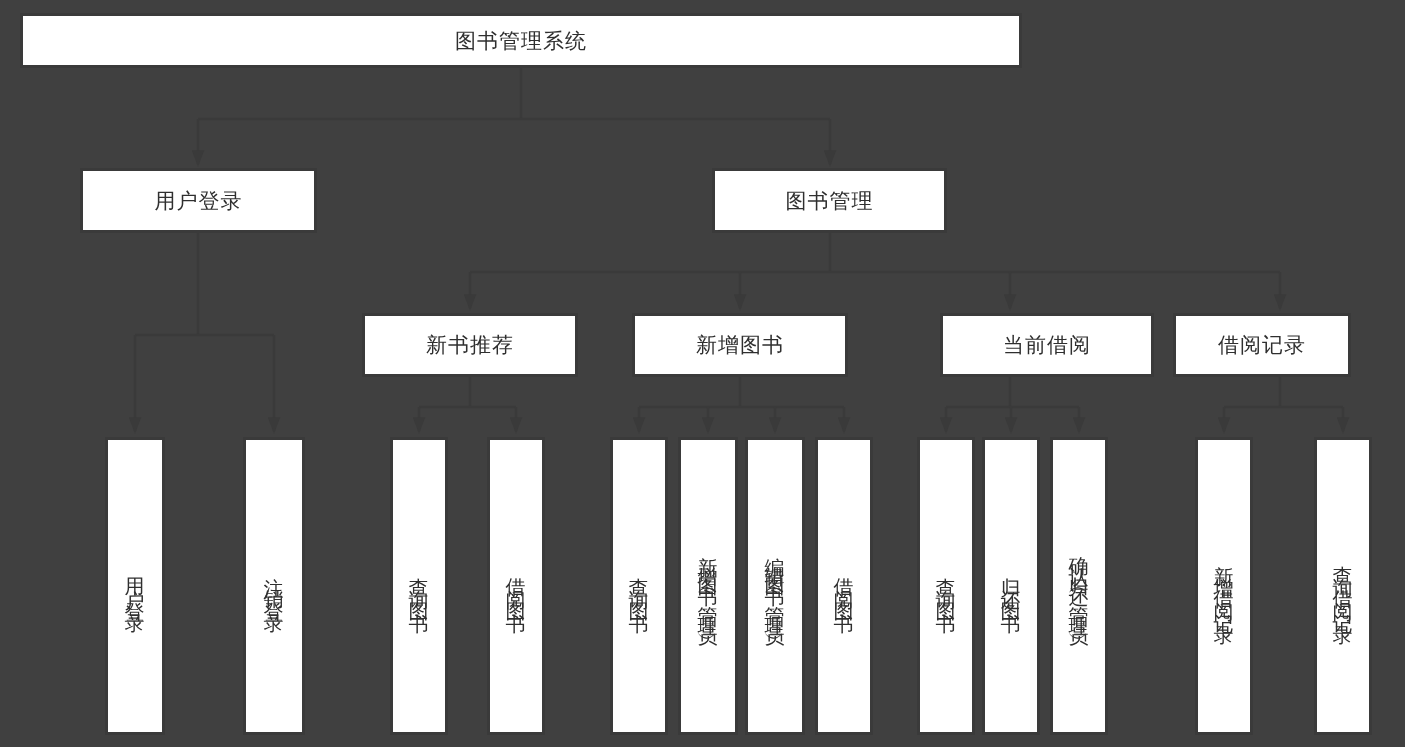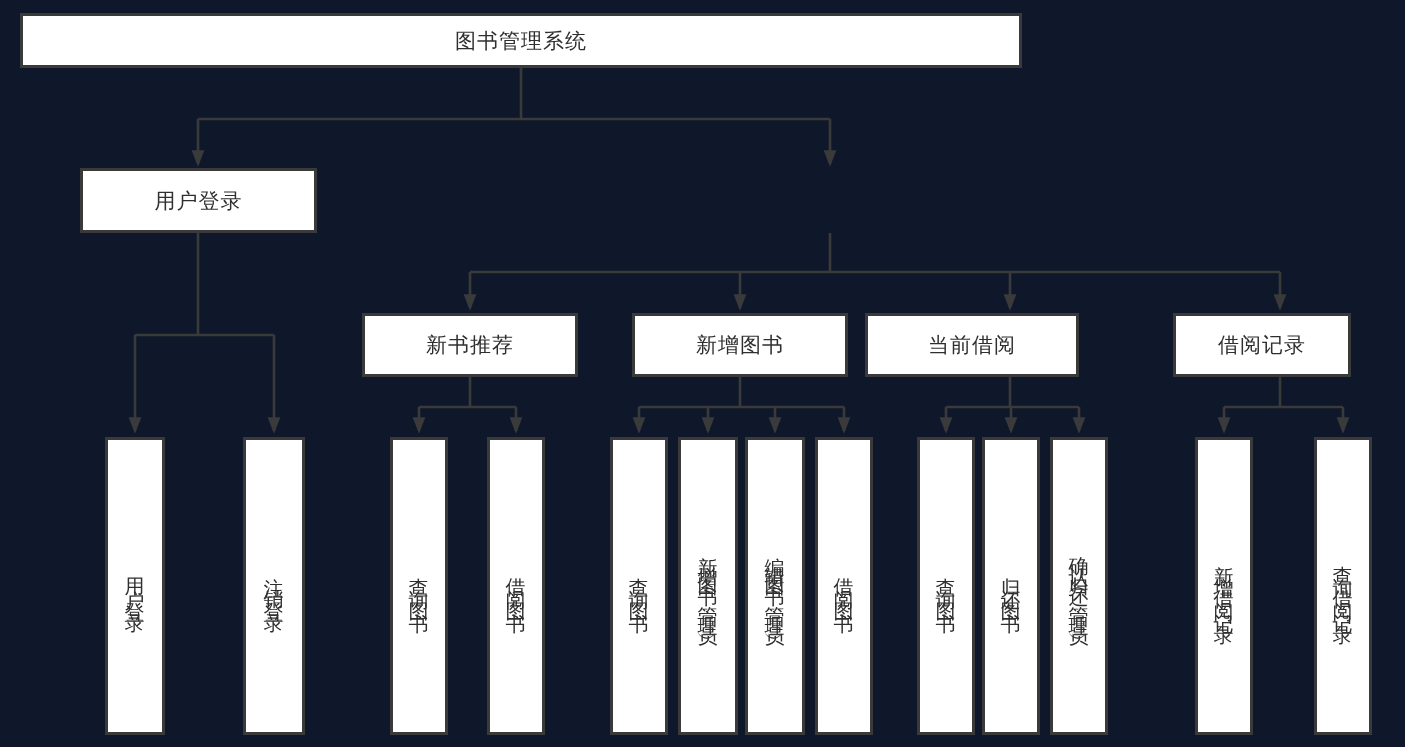--- a/index.html
+++ b/index.html
@@ -1,17 +1,17 @@
 <!DOCTYPE html>
 <html><head>
 <meta charset="utf-8">
 <style>
   html,body{margin:0;padding:0;background:#ffffff;}
   body{font-family:"Liberation Sans","DejaVu Sans",sans-serif;color:#333;}
-  .stage{position:relative;width:1405px;height:747px;background:#0f172a;overflow:hidden;}
+  .stage{position:relative;width:1405px;height:747px;background:#404040;overflow:hidden;}
   .box{
     position:absolute;
     box-sizing:border-box;
     border:3px solid #3a3a3a;
     background:#ffffff;
     display:flex;
     align-items:center;
     justify-content:center;
     z-index:2;
   }
@@ -98,28 +98,31 @@
     </g>
   </svg>
 
   <div class="box" style="left:20px;top:13px;width:1002px;height:55px;">
     <span class="hlabel">图书管理系统</span>
   </div>
 
   <div class="box" style="left:80px;top:168px;width:237px;height:65px;">
     <span class="hlabel">用户登录</span>
   </div>
+  <div class="box" style="left:712px;top:168px;width:235px;height:65px;">
+    <span class="hlabel">图书管理</span>
+  </div>
 
   <div class="box" style="left:362px;top:313px;width:216px;height:64px;">
     <span class="hlabel">新书推荐</span>
   </div>
   <div class="box" style="left:632px;top:313px;width:216px;height:64px;">
     <span class="hlabel">新增图书</span>
   </div>
-  <div class="box" style="left:865px;top:313px;width:214px;height:64px;">
+  <div class="box" style="left:940px;top:313px;width:214px;height:64px;">
     <span class="hlabel">当前借阅</span>
   </div>
   <div class="box" style="left:1173px;top:313px;width:178px;height:64px;">
     <span class="hlabel">借阅记录</span>
   </div>
 
   <div class="box" style="left:105px;top:437px;width:60px;height:298px;">
     <span class="vtext">用户登录</span>
   </div>
   <div class="box" style="left:243px;top:437px;width:62px;height:298px;">

